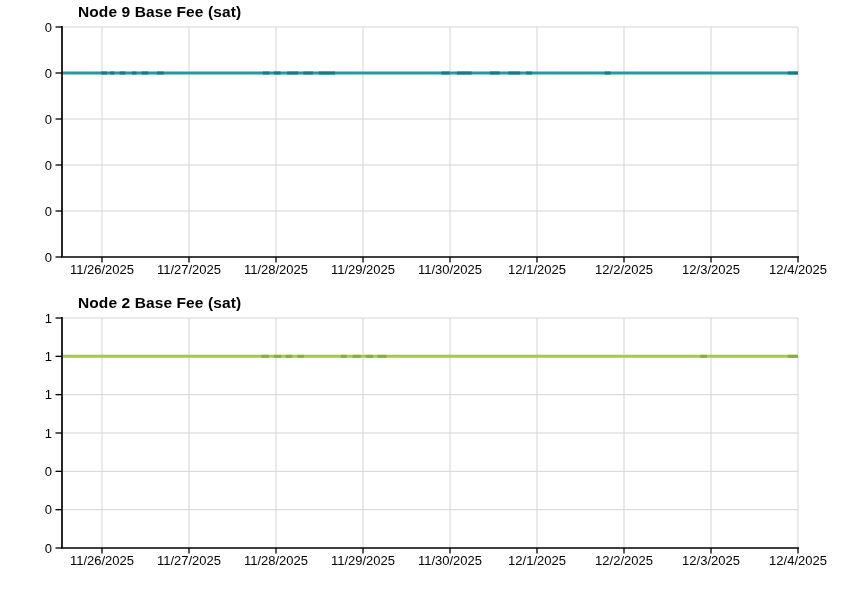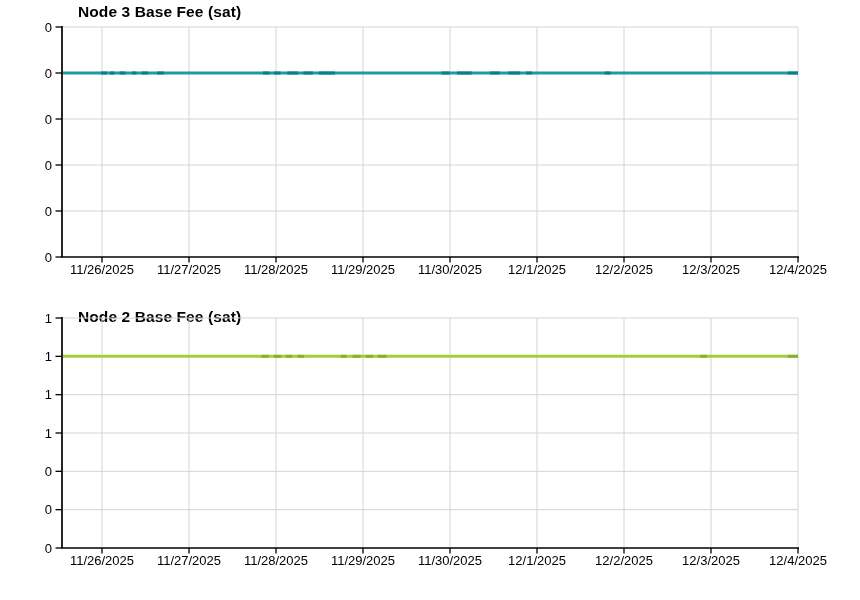--- a/index.html
+++ b/index.html
@@ -18,33 +18,33 @@
   .chart-title {
     position: absolute;
     left: 78px;
     font-size: 15.5px;
     font-weight: 700;
     color: #000000;
     letter-spacing: 0.1px;
     white-space: nowrap;
   }
   #title-1 { top: 3px; }
-  #title-2 { top: 308px; }
+  #title-2 { top: 294px; }
   svg { position: absolute; left: 0; top: 0; }
   text {
     font-family: "Liberation Sans", sans-serif;
     font-size: 13px;
     fill: #000000;
   }
 </style>
 </head>
 <body>
 
 <div id="canvas">
-  <div id="title-1" class="chart-title">Node 3 Base Fee (sat)</div>
+  <div id="title-1" class="chart-title">Node 9 Base Fee (sat)</div>
   <div id="title-2" class="chart-title">Node 2 Base Fee (sat)</div>
   <svg id="plot-svg" width="860" height="600" viewBox="0 0 860 600">
       <line x1="63" y1="27" x2="798" y2="27" stroke="#D4D4D4" stroke-width="1"></line>
       <line x1="63" y1="73" x2="798" y2="73" stroke="#D4D4D4" stroke-width="1"></line>
       <line x1="63" y1="119" x2="798" y2="119" stroke="#D4D4D4" stroke-width="1"></line>
       <line x1="63" y1="165" x2="798" y2="165" stroke="#D4D4D4" stroke-width="1"></line>
       <line x1="63" y1="211" x2="798" y2="211" stroke="#D4D4D4" stroke-width="1"></line>
       <line x1="102" y1="27" x2="102" y2="256" stroke="#D4D4D4" stroke-width="1"></line>
       <line x1="189" y1="27" x2="189" y2="256" stroke="#D4D4D4" stroke-width="1"></line>
       <line x1="276" y1="27" x2="276" y2="256" stroke="#D4D4D4" stroke-width="1"></line>

